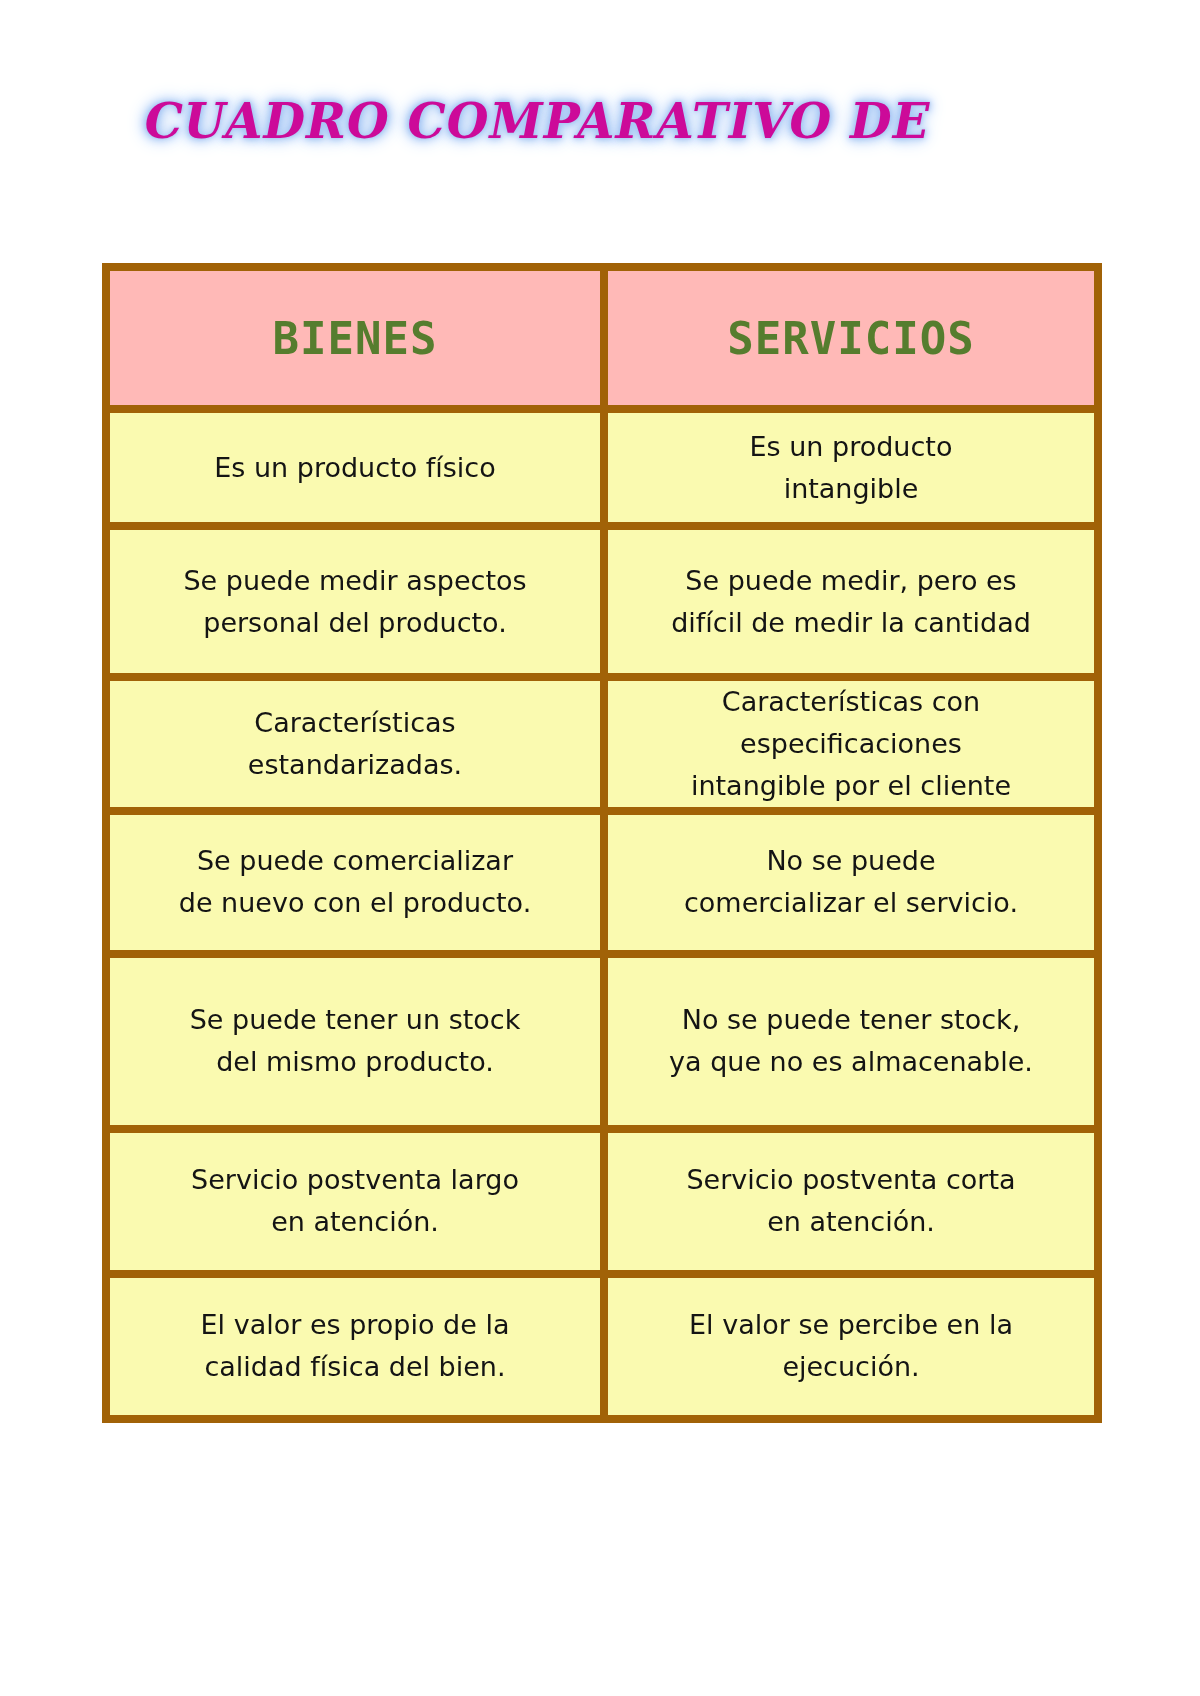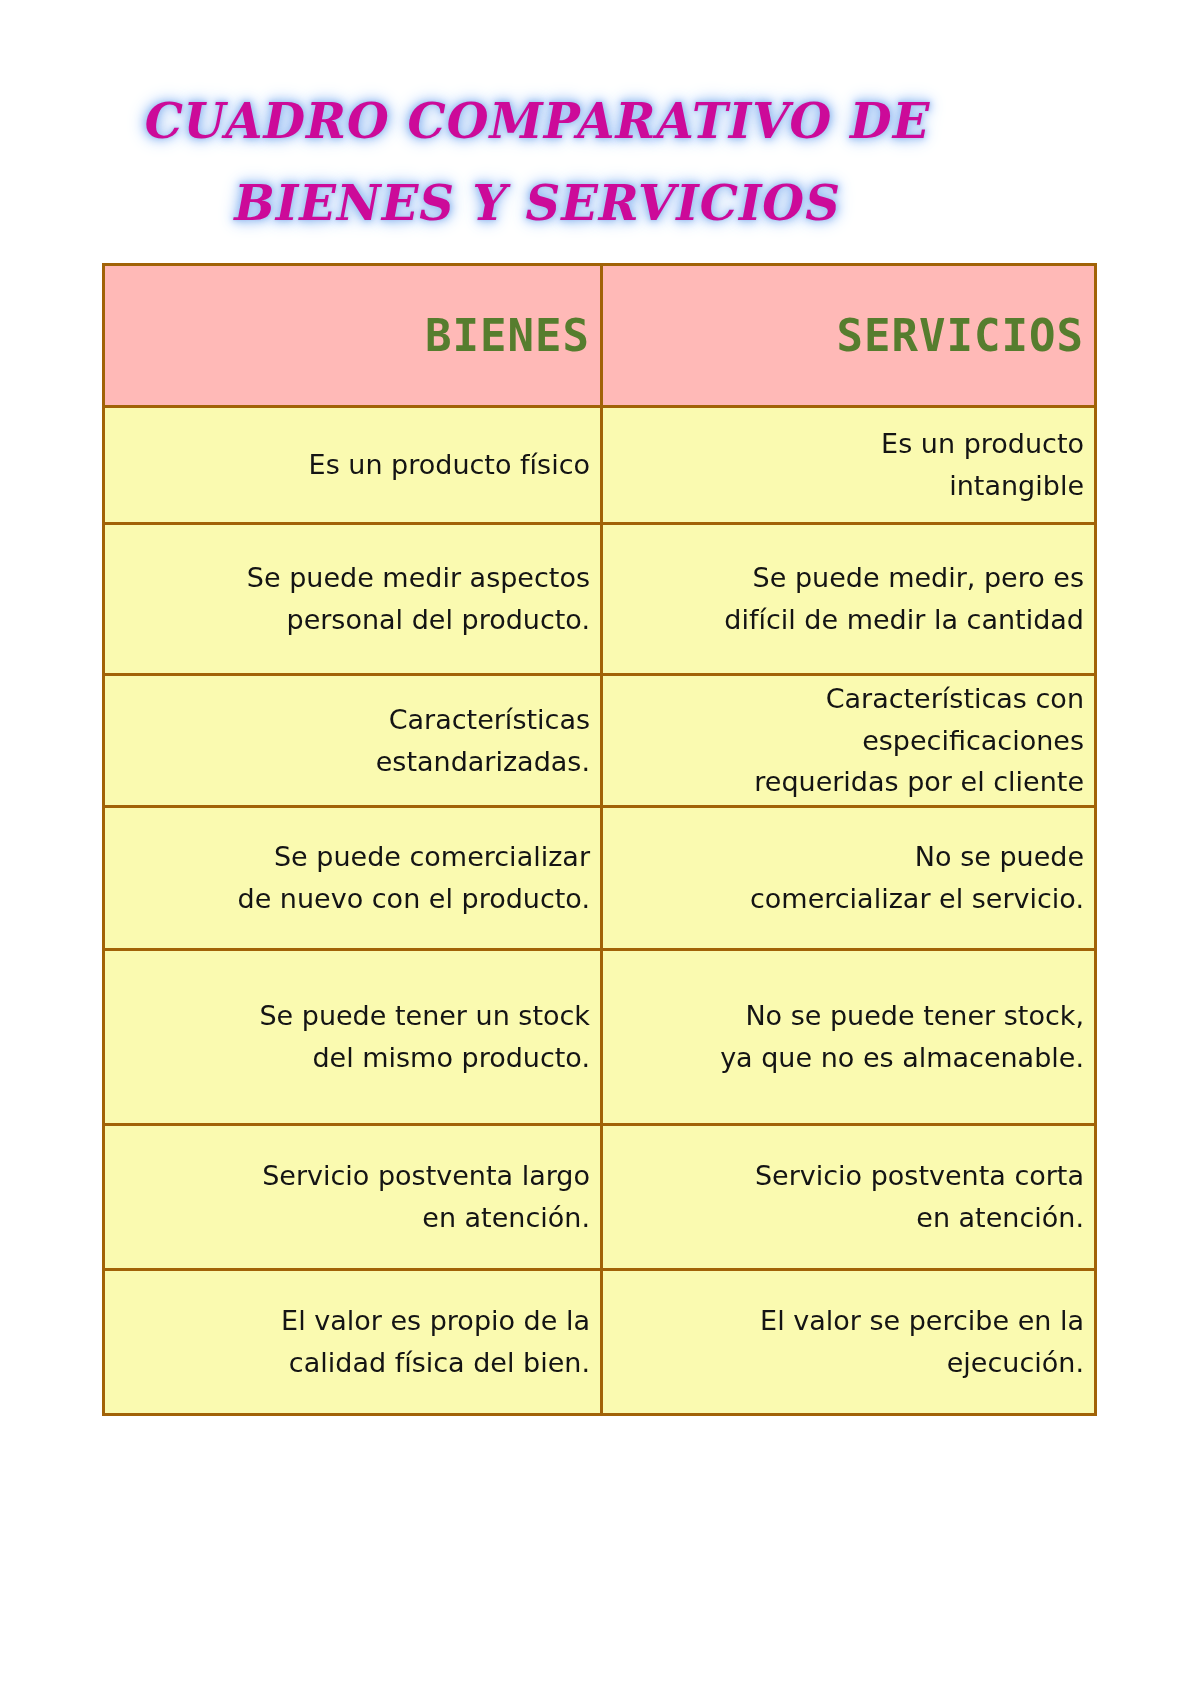--- a/index.html
+++ b/index.html
@@ -35,22 +35,22 @@
     position: absolute;
     left: 102px;
     top: 263px;
     width: 992px;
     border-collapse: collapse;
     table-layout: fixed;
   }
   table.cmp col.c1 { width: 498px; }
   table.cmp col.c2 { width: 494px; }
   table.cmp th, table.cmp td {
-    border: 3px solid #a16207;
-    text-align: right;
+    border: 8px solid #a16207;
+    text-align: center;
     vertical-align: middle;
     white-space: pre-line;
     overflow: hidden;
     padding: 0 10px;
   }
   table.cmp th {
     background: #ffb9b7;
     color: #567d2e;
     font-family: "DejaVu Sans Mono", monospace;
     font-weight: bold;
@@ -64,21 +64,20 @@
     line-height: 1.55;
   }
 </style>
 </head>
 <body>
 
 <div class="page">
 
   <div class="title">
     <div class="title-line">CUADRO COMPARATIVO DE</div>
-    <div class="title-line">BIENES Y SERVICIOS</div>
   </div>
 
   <table class="cmp">
     <colgroup>
         <col class="c1">
         <col class="c2">
       </colgroup>
     <tbody>
       <tr style="height:142px">
         <th>BIENES</th>
@@ -93,21 +92,21 @@
         <td>Se puede medir aspectos
 personal del producto.</td>
         <td>Se puede medir, pero es
 difícil de medir la cantidad</td>
       </tr>
       <tr style="height:132px">
         <td>Características
 estandarizadas.</td>
         <td>Características con
 especificaciones
-requeridas por el cliente</td>
+intangible por el cliente</td>
       </tr>
       <tr style="height:143px">
         <td>Se puede comercializar
 de nuevo con el producto.</td>
         <td>No se puede
 comercializar el servicio.</td>
       </tr>
       <tr style="height:175px">
         <td>Se puede tener un stock
 del mismo producto.</td>

